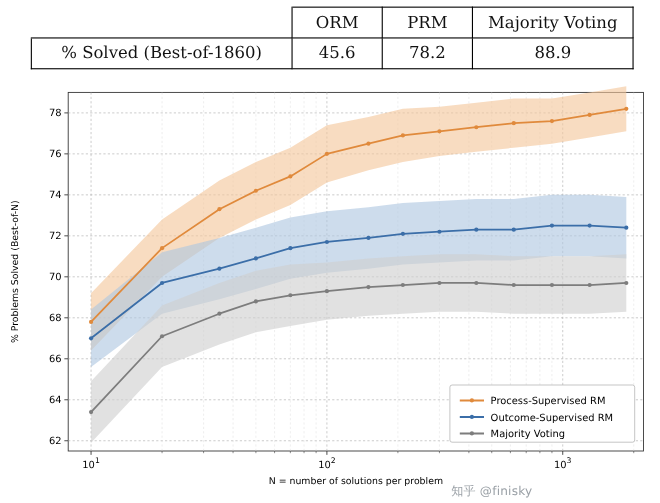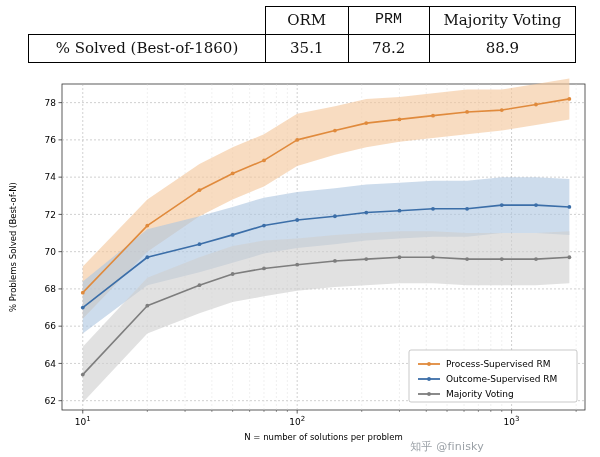--- a/index.html
+++ b/index.html
@@ -49,21 +49,21 @@
     width: 232px;
     white-space: nowrap;
   }
   table.summary td.blank {
     border-top: none;
     border-left: none;
     border-right: 1px solid #000;
     border-bottom: 1px solid #000;
   }
   td.c-orm { width: 74px; }
-  td.c-prm { width: 74px; font-family: Liberation Mono, monospace; }
+  td.c-prm { width: 74px; }
   td.c-maj { width: 150px; }
   .bold { font-weight: normal; }
 
   
   .chart-area {
     position: absolute;
     left: 0;
     top: 72px;
     width: 600px;
     height: 385px;
@@ -98,21 +98,21 @@
     <table class="summary">
       <tbody>
           <tr class="head">
         <td class="blank"></td>
         <td class="c-orm">ORM</td>
         <td class="c-prm">PRM</td>
         <td class="c-maj">Majority Voting</td>
       </tr>
       <tr>
         <td class="rowlabel">% Solved (Best-of-1860)</td>
-        <td>35.1</td>
+        <td>45.6</td>
         <td class="bold">78.2</td>
         <td>88.9</td>
       </tr>
     </tbody>
       </table>
   </div>
 
   <div class="chart-area">
     <svg class="chart-svg" id="chart-svg" width="600" height="385" viewBox="0 0 600 385">
         <rect x="62" y="12" width="523" height="326" fill="#ffffff" stroke="#333333" stroke-width="0.8"></rect>

